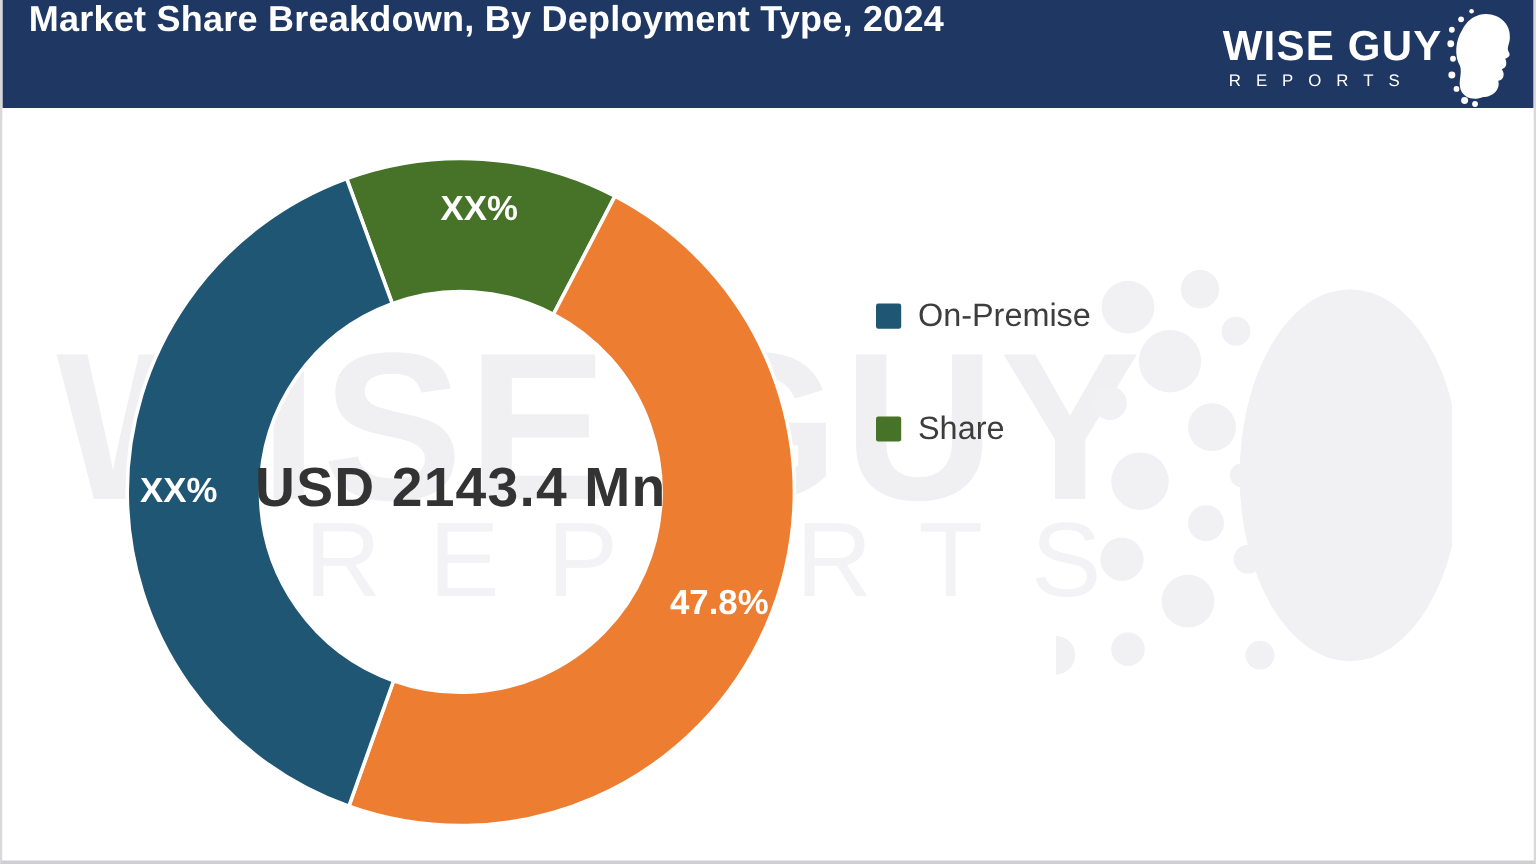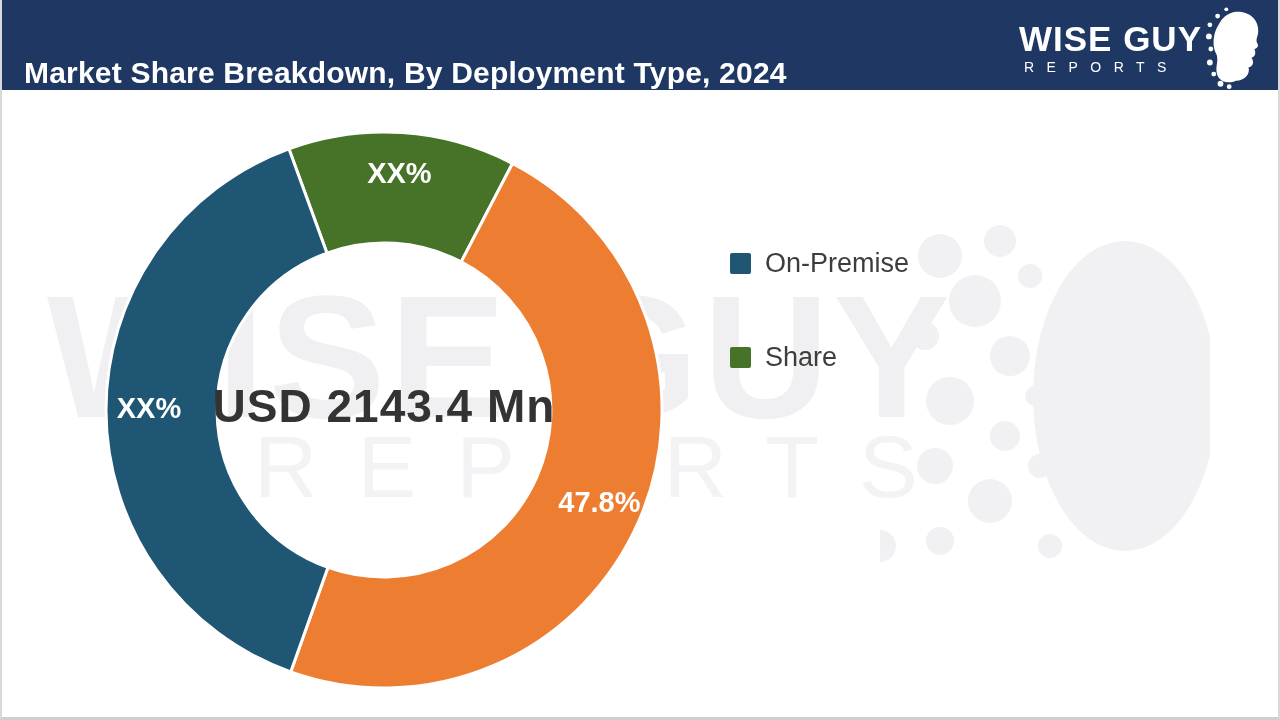--- a/index.html
+++ b/index.html
@@ -5,21 +5,21 @@
   * { margin:0; padding:0; box-sizing:border-box; }
   html,body { background:#fff; font-family:"Liberation Sans", sans-serif; }
   #frame {
     position:relative; width:1280px; height:720px; overflow:hidden;
     background:#fff;
     border-left:2px solid #d9d9db; border-right:2px solid #d9d9db; border-bottom:3px solid #cfcfd1;
   }
   
   .header {
     position:absolute; left:0; top:0; width:100%; height:90px;
-    background:#1F3763; display:flex; align-items:flex-end;
+    background:#1F3763; display:flex; align-items:flex-start;
   }
   .header-title {
     color:#fff; font-size:30px; font-weight:bold; padding-left:22px; letter-spacing:0.2px;
   }
   .logo { position:absolute; right:14px; top:6px; display:flex; align-items:center; }
   .logo-text { text-align:left; color:#fff; }
   .logo-line1 { font-size:35px; font-weight:600; letter-spacing:1px; line-height:1.05; }
   .logo-line2 { font-size:14px; font-weight:400; letter-spacing:12.5px; padding-left:5px; margin-top:1px; }
   .logo-face { margin-left:4px; }
   

